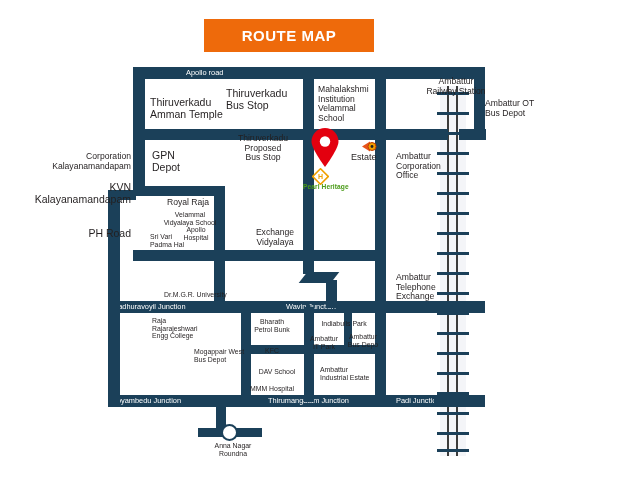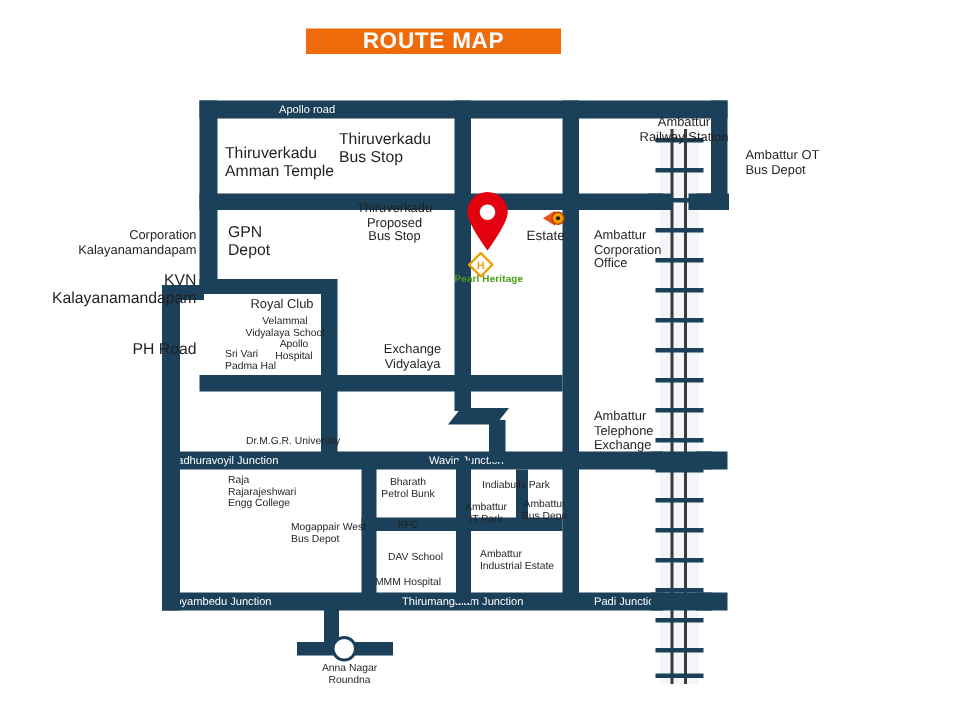--- a/index.html
+++ b/index.html
@@ -7,21 +7,21 @@
     width:640px;height:480px;
     background:#ffffff;
     font-family:"Liberation Sans", sans-serif;
     overflow:hidden;
     position:relative;
   }
   #map-root{position:relative;width:640px;height:480px;}
 
   
   .title-banner{
-    position:absolute;left:204px;top:19px;width:170px;height:17px;
+    position:absolute;left:204px;top:19px;width:170px;height:33px;
     background:#ee6a0b;
     display:flex;align-items:center;justify-content:center;
   }
   .title-banner span{
     color:#ffffff;font-size:15px;font-weight:bold;letter-spacing:.5px;
   }
 
   
   .road{position:absolute;background:#1b4059;}
   .rd-label{
@@ -147,41 +147,45 @@
   <div class="rail-stub" style="left:464px;top:129px;width:11px;height:11px;"></div>
   <div class="rail-stub" style="left:434px;top:301px;width:8px;height:12px;"></div>
   <div class="rail-stub" style="left:464px;top:301px;width:11px;height:12px;"></div>
   <div class="rail-stub" style="left:434px;top:395px;width:8px;height:12px;"></div>
   <div class="rail-stub" style="left:464px;top:395px;width:11px;height:12px;"></div>
 
   <div class="plabel s11" style="left:150px;top:97px;">Thiruverkadu
 Amman Temple</div>
   <div class="plabel s11" style="left:226px;top:88px;">Thiruverkadu
 Bus Stop</div>
+  <div class="plabel s9" style="left:318px;top:85px;">Mahalakshmi
+Institution
+Velammal
+School</div>
   <div class="plabel s9 ctr" style="left:456px;top:77px;">Ambattur
 Railway Station</div>
-  <div class="plabel s9" style="left:485px;top:99px;padding-left:12px;">Ambattur OT
+  <div class="plabel s9" style="left:485px;top:99px;">Ambattur OT
 Bus Depot</div>
 
   <div class="plabel s11" style="left:152px;top:150px;">GPN
 Depot</div>
   <div class="plabel s9 ctr" style="left:263px;top:134px;">Thiruverkadu
 Proposed
 Bus Stop</div>
   <div class="plabel s9" style="left:396px;top:152px;">Ambattur
 Corporation
 Office</div>
 
   <div class="plabel s9 rgt" style="left:131px;top:152px;">Corporation
 Kalayanamandapam</div>
   <div class="plabel s11 rgt" style="left:131px;top:182px;">KVN
 Kalayanamandapam</div>
   <div class="plabel s11 rgt" style="left:131px;top:228px;">PH Road</div>
 
-  <div class="plabel s9 ctr" style="left:188px;top:198px;">Royal Club</div>
+  <div class="plabel s9 ctr" style="left:188px;top:198px;">Royal Raja</div>
   <div class="plabel s75 ctr" style="left:190px;top:211px;">Velammal
 Vidyalaya School</div>
   <div class="plabel s75 ctr" style="left:196px;top:226px;">Apollo
 Hospital</div>
   <div class="plabel s75" style="left:150px;top:233px;">Sri Vari
 Padma Hal</div>
   <div class="plabel s9 ctr" style="left:275px;top:228px;">Exchange
 Vidyalaya</div>
   <div class="plabel s9" style="left:396px;top:273px;">Ambattur
 Telephone

